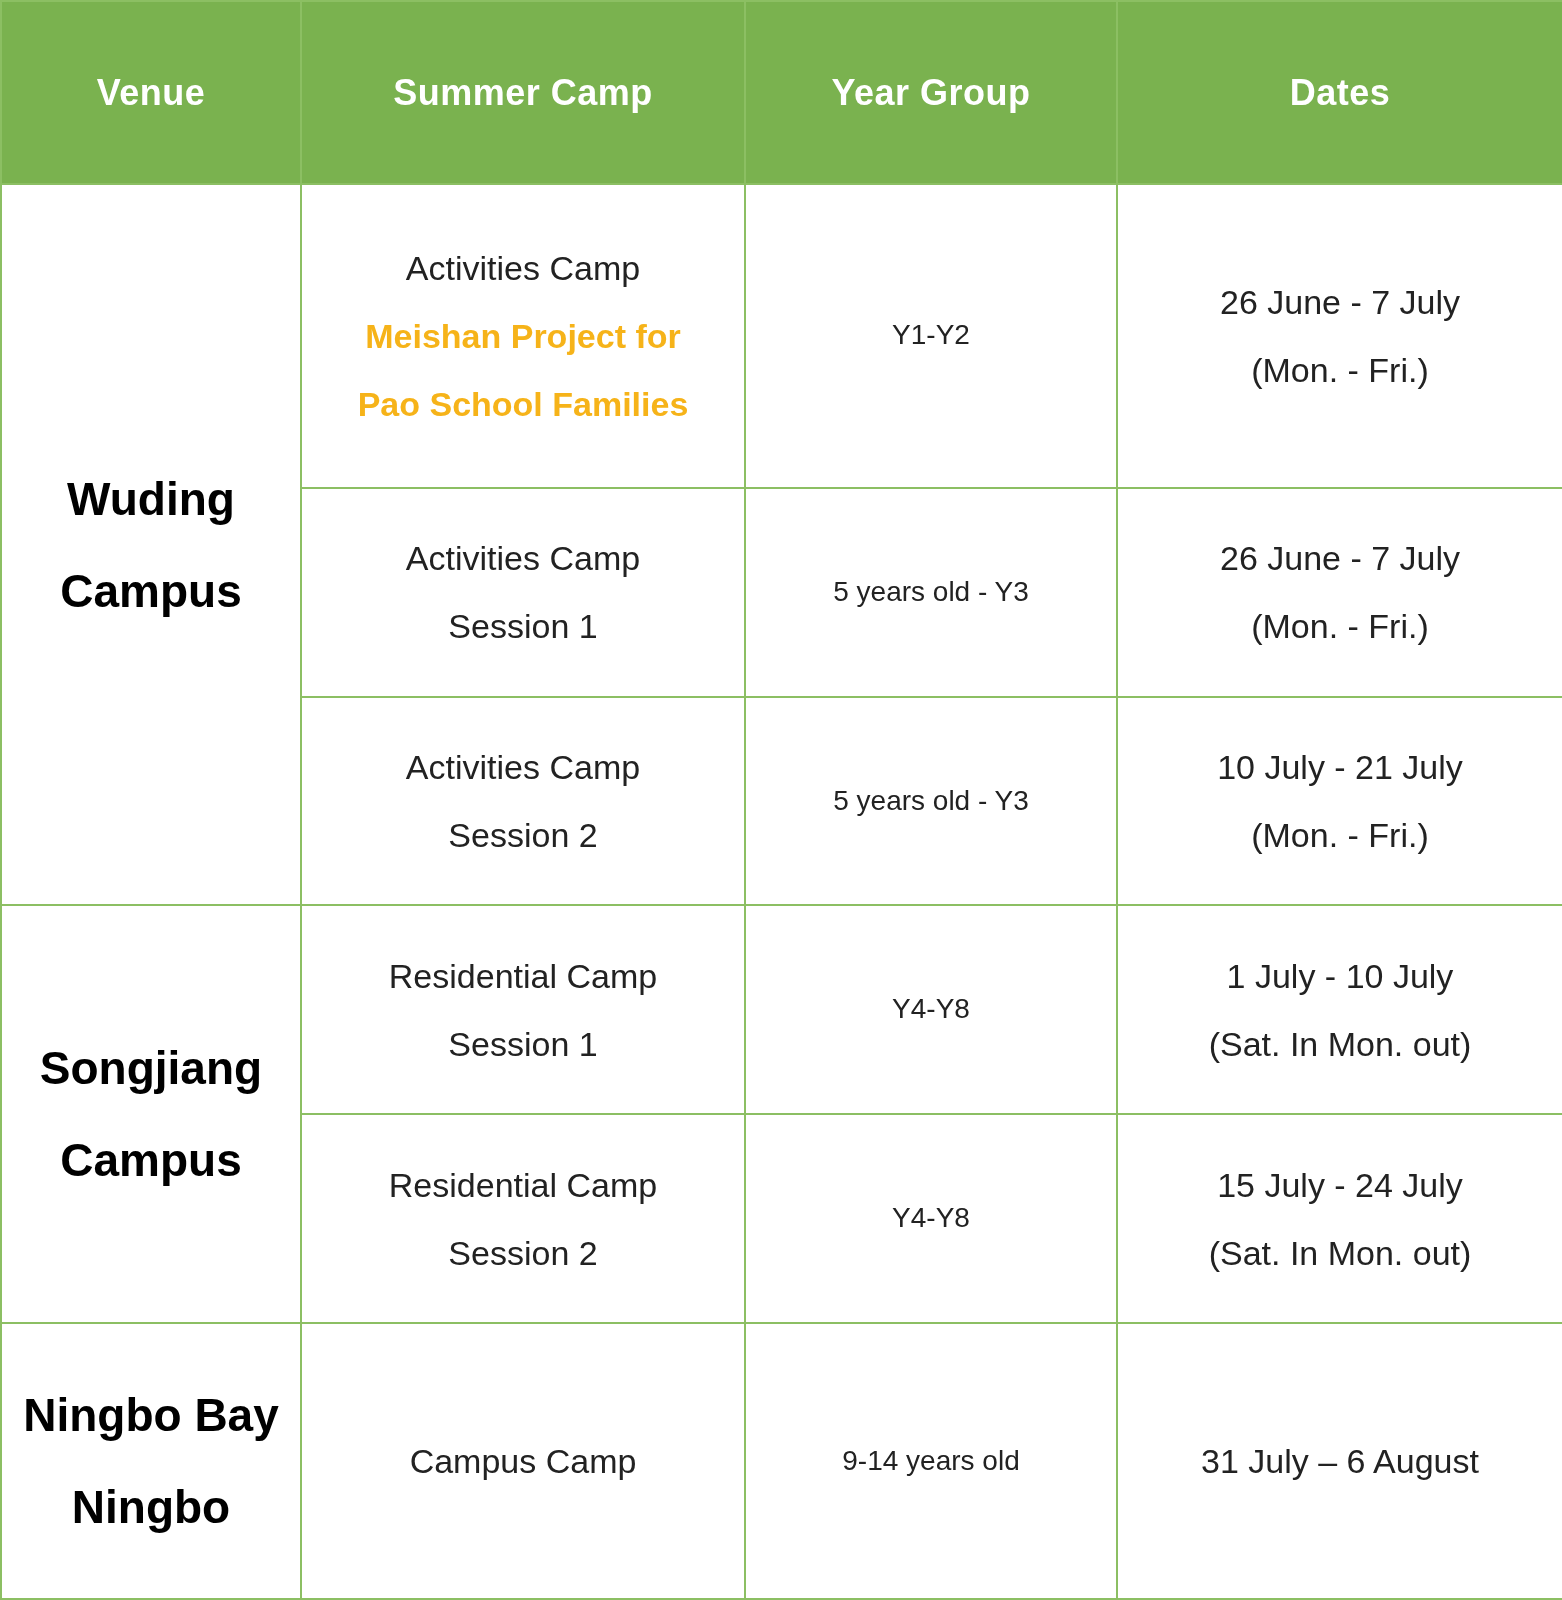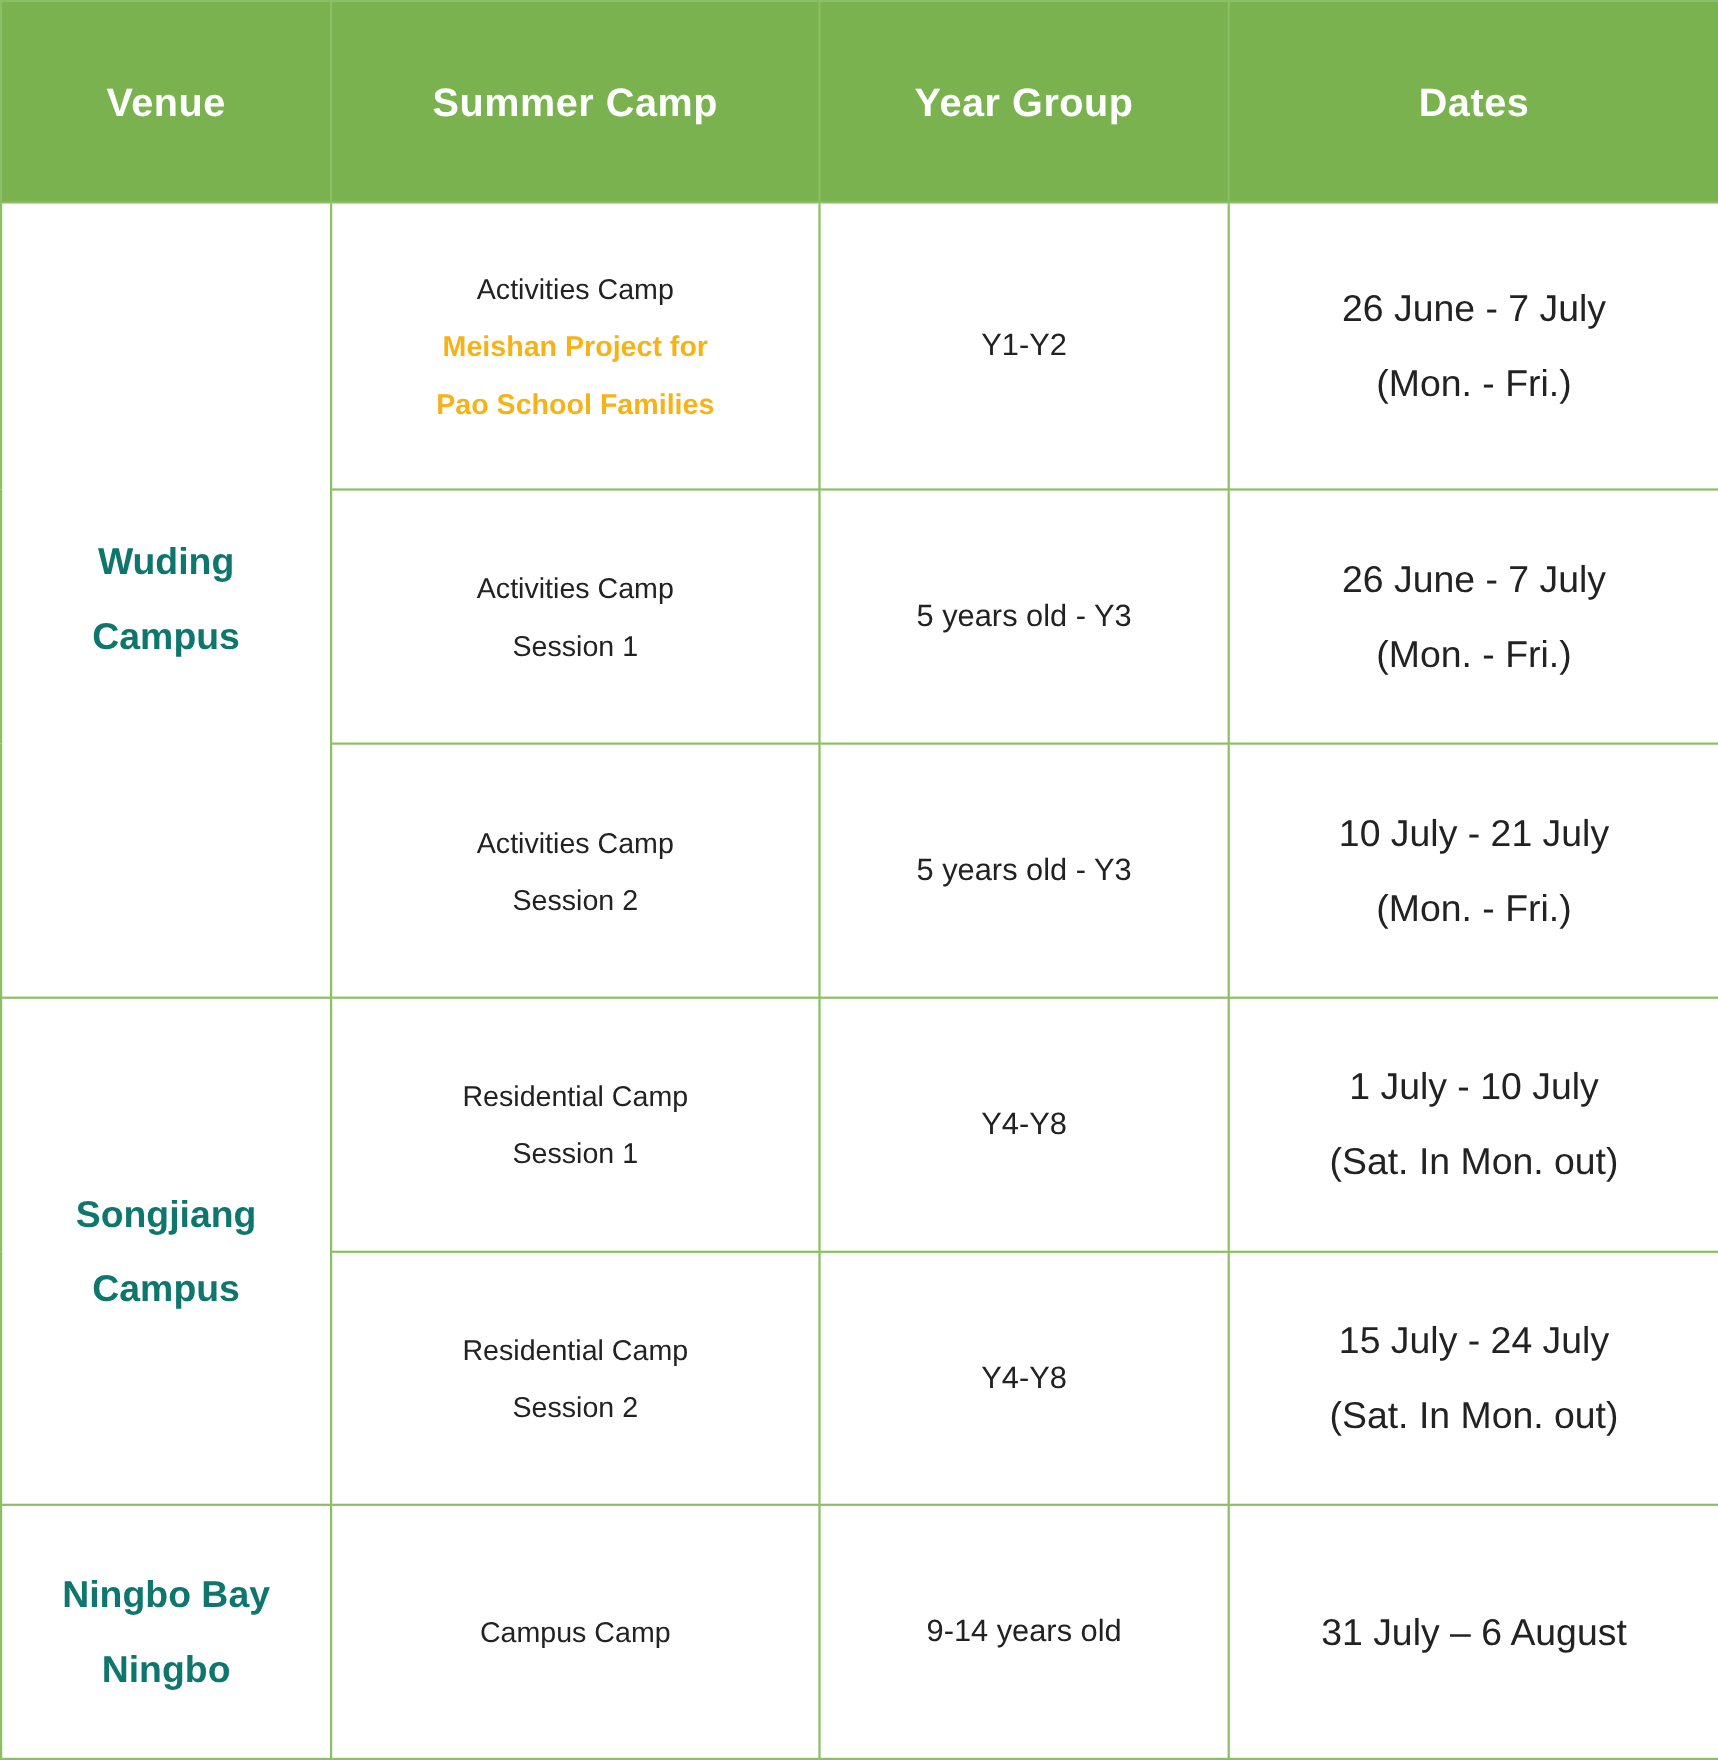--- a/index.html
+++ b/index.html
@@ -38,27 +38,27 @@
     border-color: #7ab24f;
     letter-spacing: 0.5px;
   }
   
   col.c-venue   { width: 300px; }
   col.c-camp    { width: 444px; }
   col.c-year    { width: 372px; }
   col.c-dates   { width: 446px; }
 
   td.venue-cell {
-    font-size: 34px;
+    font-size: 46px;
     font-weight: bold;
     line-height: 2.0;
-    color: #0f766e;
+    color: #000000;
   }
   td.camp-cell {
-    font-size: 26px;
+    font-size: 34px;
     line-height: 2.0;
     color: #222222;
     border-radius: 24px;
   }
   td.year-cell {
     font-size: 28px;
     line-height: 1.6;
     color: #222222;
   }
   td.dates-cell {

